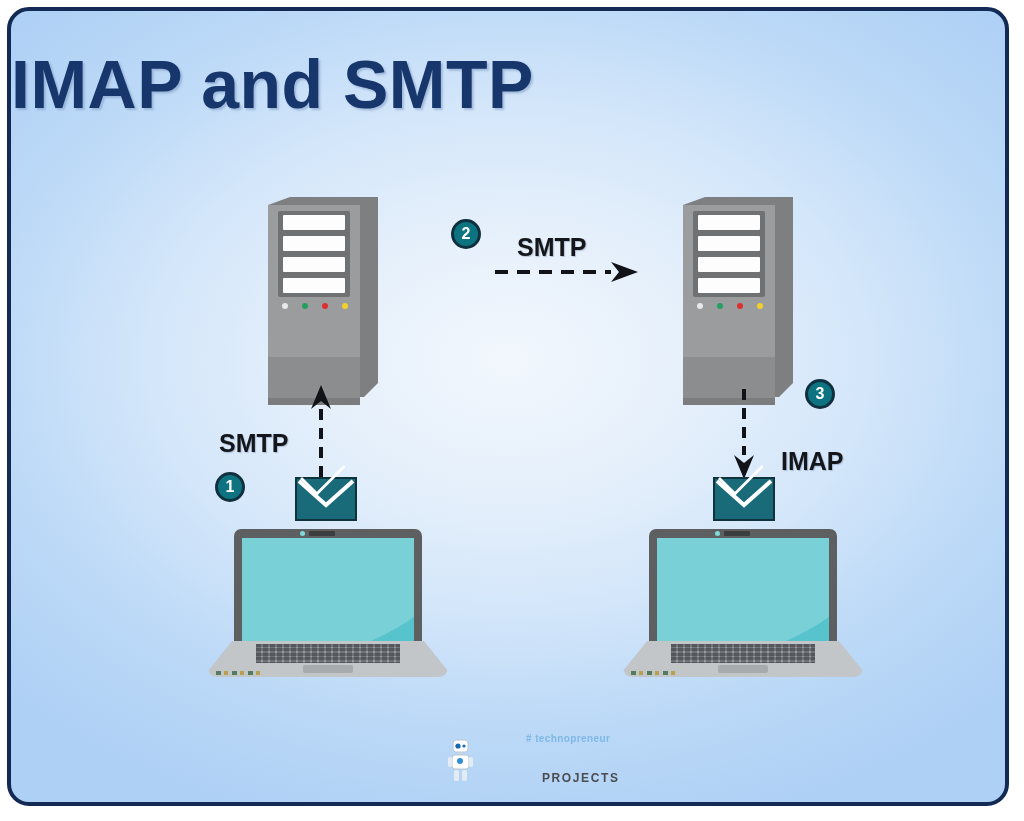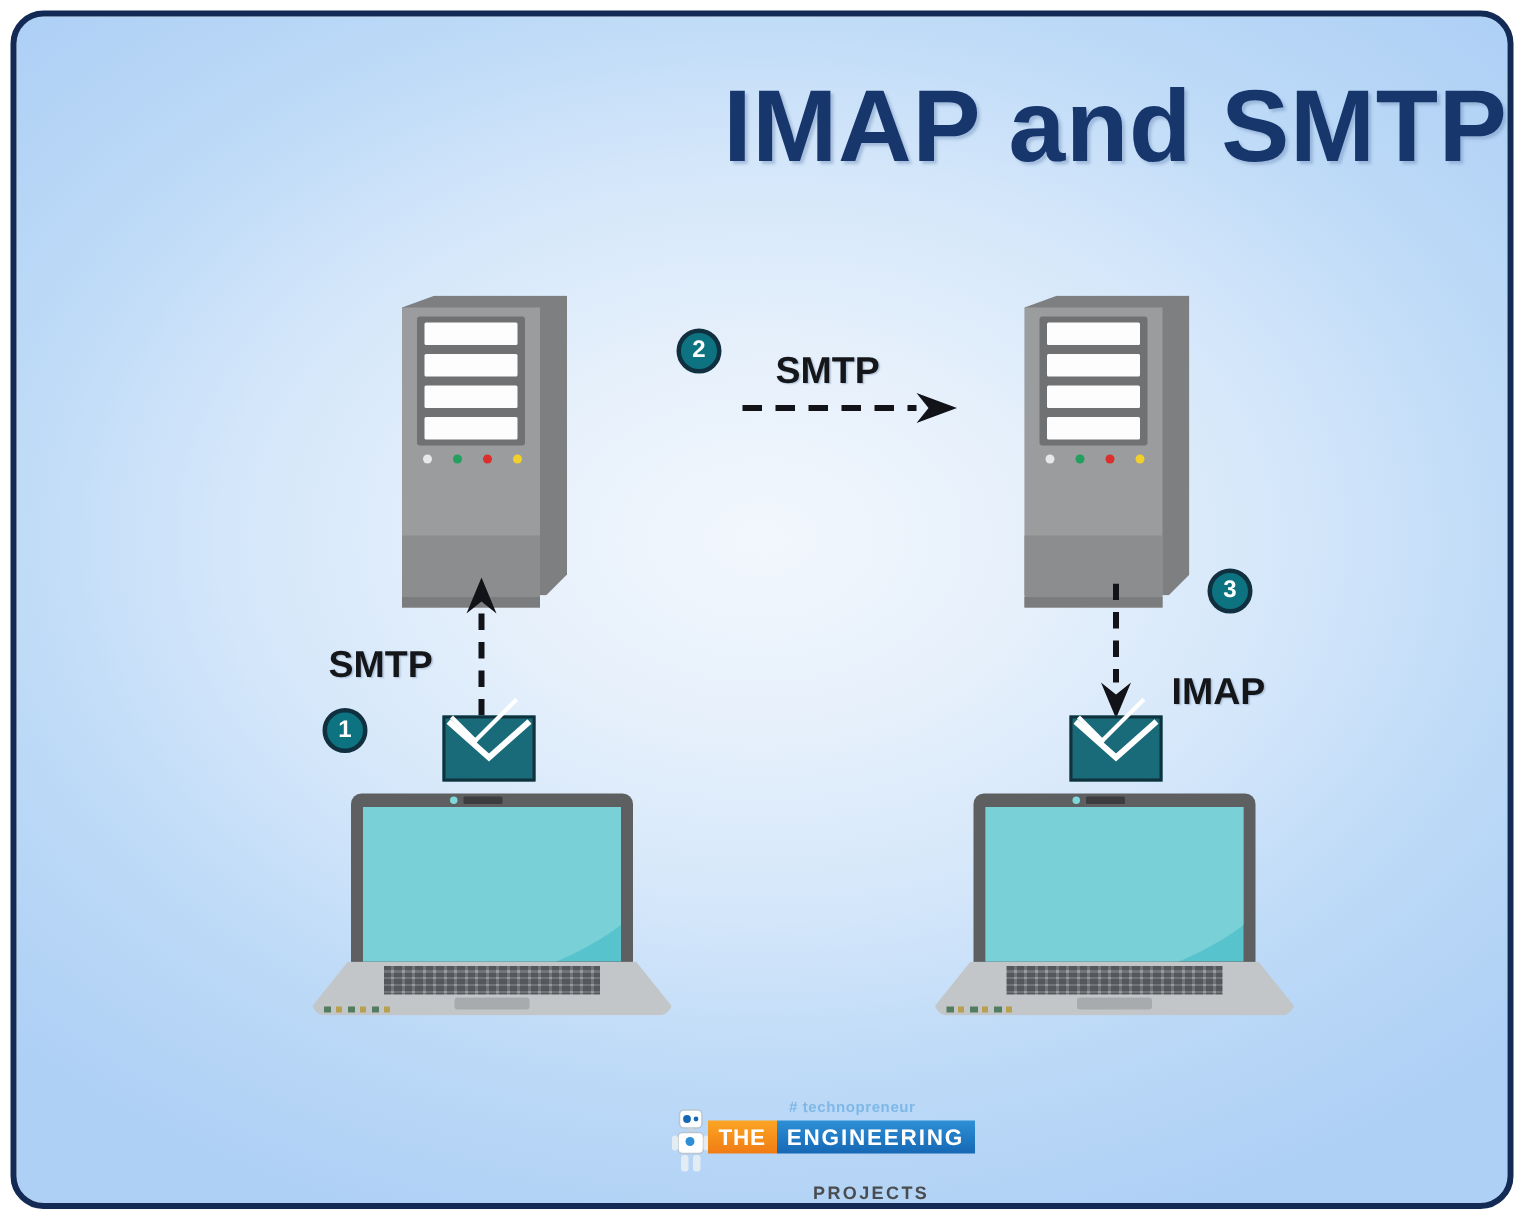--- a/index.html
+++ b/index.html
@@ -35,21 +35,21 @@
         #bcd9f7 75%,
         #aed0f5 100%);
     overflow: hidden;
   }
   
   .title {
     position: absolute;
     left: 0;
     top: 34px;
     width: 100%;
-    text-align: right;
+    text-align: left;
     font-size: 68px;
     font-weight: bold;
     color: #17366c;
     letter-spacing: 0.5px;
     text-shadow: 2px 2px 2px rgba(110,140,185,0.45);
   }
   
   .server {
     position: absolute;
     width: 110px;
@@ -303,21 +303,20 @@
     letter-spacing: 1.2px;
   }
   .logo-projects {
     position: absolute;
     left: 94px;
     top: 38px;
     font-size: 12px;
     font-weight: bold;
     color: #4a4c4f;
     letter-spacing: 1.6px;
-    margin-top: 17px;
   }
   .logo-bot { position: absolute; left: 0; top: 6px; }
 </style>
 </head>
 <body>
 
 <div id="canvas">
   <div class="frame">
 
     <div class="title">IMAP and SMTP</div>
@@ -442,21 +441,17 @@
           <rect x="11" y="13" width="3" height="3" fill="#c9d4de"></rect>
           <rect x="4" y="16" width="17" height="14" rx="3" fill="#ffffff" stroke="#b9c6d2" stroke-width="1"></rect>
           <circle cx="12" cy="22" r="3" fill="#2e8fd6"></circle>
           <rect x="0" y="18" width="4" height="10" rx="2" fill="#e4ecf3"></rect>
           <rect x="21" y="18" width="4" height="10" rx="2" fill="#e4ecf3"></rect>
           <rect x="6" y="31" width="5" height="11" rx="2" fill="#e4ecf3"></rect>
           <rect x="14" y="31" width="5" height="11" rx="2" fill="#e4ecf3"></rect>
         </svg>
       </div>
       <div class="logo-tech"># technopreneur</div>
-      <div class="logo-row">
-        <span class="logo-the">THE</span>
-        <span class="logo-eng">ENGINEERING</span>
-      </div>
       <div class="logo-projects">PROJECTS</div>
     </div>
 
   </div>
 </div>
 
 </body></html>

